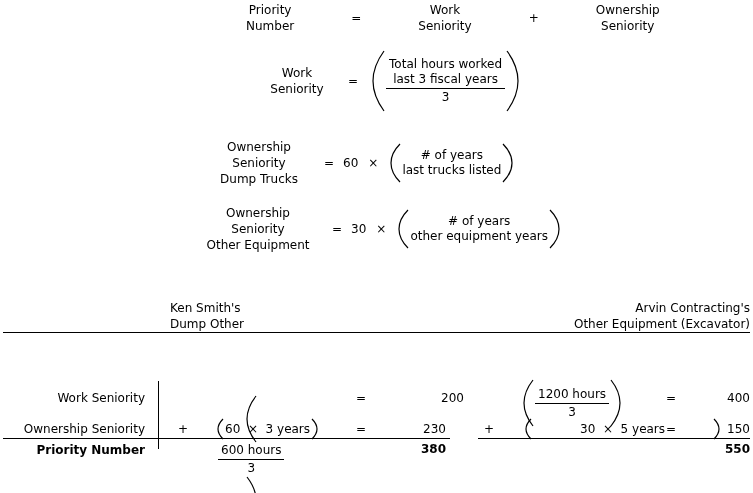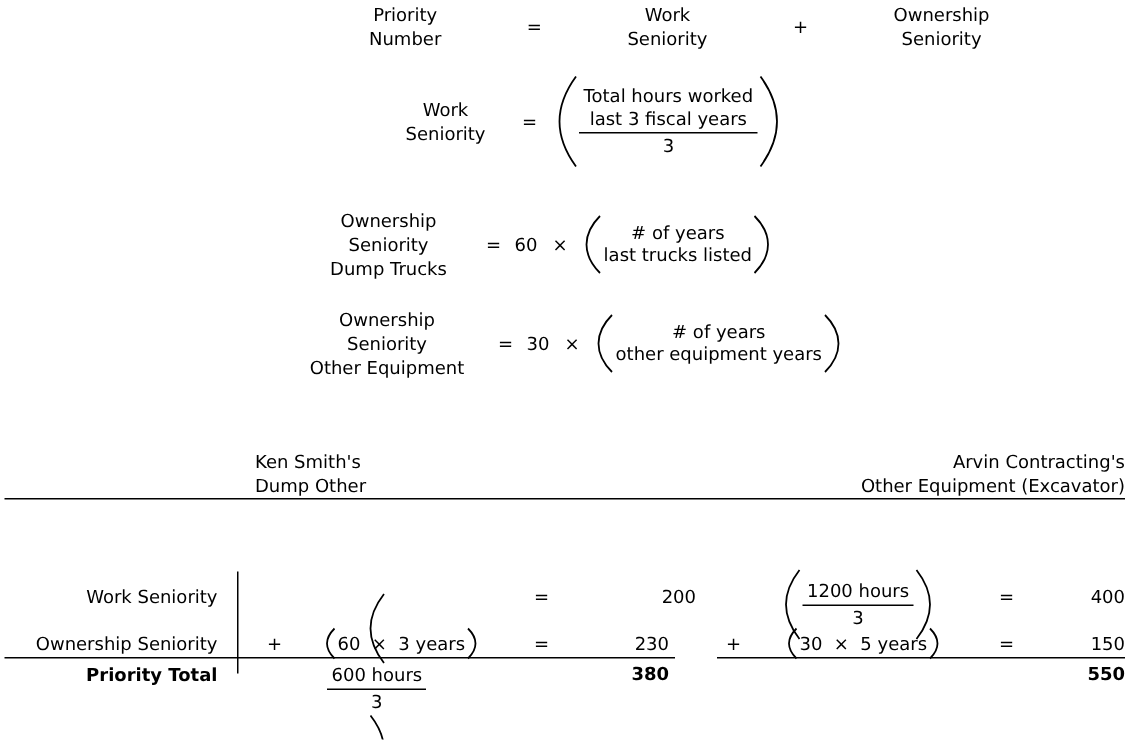--- a/index.html
+++ b/index.html
@@ -197,21 +197,21 @@
 
 <div class="abs rt" style="left:420px; top:300px; width:330px;">
   <div class="txt rt">Arvin Contracting's</div>
   <div class="txt rt">Other Equipment (Excavator)</div>
 </div>
 
 <div class="hr" style="left:3px; top:332px; width:747px;"></div>
 
 <div class="abs txt rt" style="left:0px; top:390px; width:145px;">Work Seniority</div>
 <div class="abs txt rt" style="left:0px; top:421px; width:145px;">Ownership Seniority</div>
-<div class="abs txt bold rt" style="left:0px; top:442px; width:145px;">Priority Total</div>
+<div class="abs txt bold rt" style="left:0px; top:442px; width:145px;">Priority Number</div>
 
 <div class="vr" style="left:158px; top:381px; height:68px;"></div>
 
 <div class="formula-row" style="left:218px; top:395px;flex-direction:column;">
   <span class="paren">
     <svg width="13" height="48" viewBox="0 0 13 48" aria-hidden="true">
       <path d="M11 1 C4 10, 2 17, 2 24 C2 31, 4 38, 11 47" fill="none" stroke="#000" stroke-width="1.2"></path>
     </svg>
   </span>
   <div class="frac">
@@ -267,21 +267,21 @@
       <path d="M2 1 C9 10, 11 17, 11 24 C11 31, 9 38, 2 47" fill="none" stroke="#000" stroke-width="1.2"></path>
     </svg>
   </span>
 </div>
 
 <div class="abs txt" style="left:666px; top:390px;">=</div>
 <div class="abs txt rt" style="left:674px; top:390px; width:76px;">400</div>
 
 <div class="abs txt" style="left:484px; top:421px;">+</div>
 
-<div class="formula-row" style="left:523px; top:418px;">
+<div class="formula-row" style="left:523px; top:418px;gap:47px;">
   <span class="paren">
     <svg width="10" height="22" viewBox="0 0 10 22" aria-hidden="true">
       <path d="M8 1 C4 5, 3 9, 3 11 C3 13, 4 17, 8 21" fill="none" stroke="#000" stroke-width="1.2"></path>
     </svg>
   </span>
   <div class="txt">30  ×  5 years</div>
   <span class="paren">
     <svg width="10" height="22" viewBox="0 0 10 22" aria-hidden="true">
       <path d="M2 1 C6 5, 7 9, 7 11 C7 13, 6 17, 2 21" fill="none" stroke="#000" stroke-width="1.2"></path>
     </svg>

